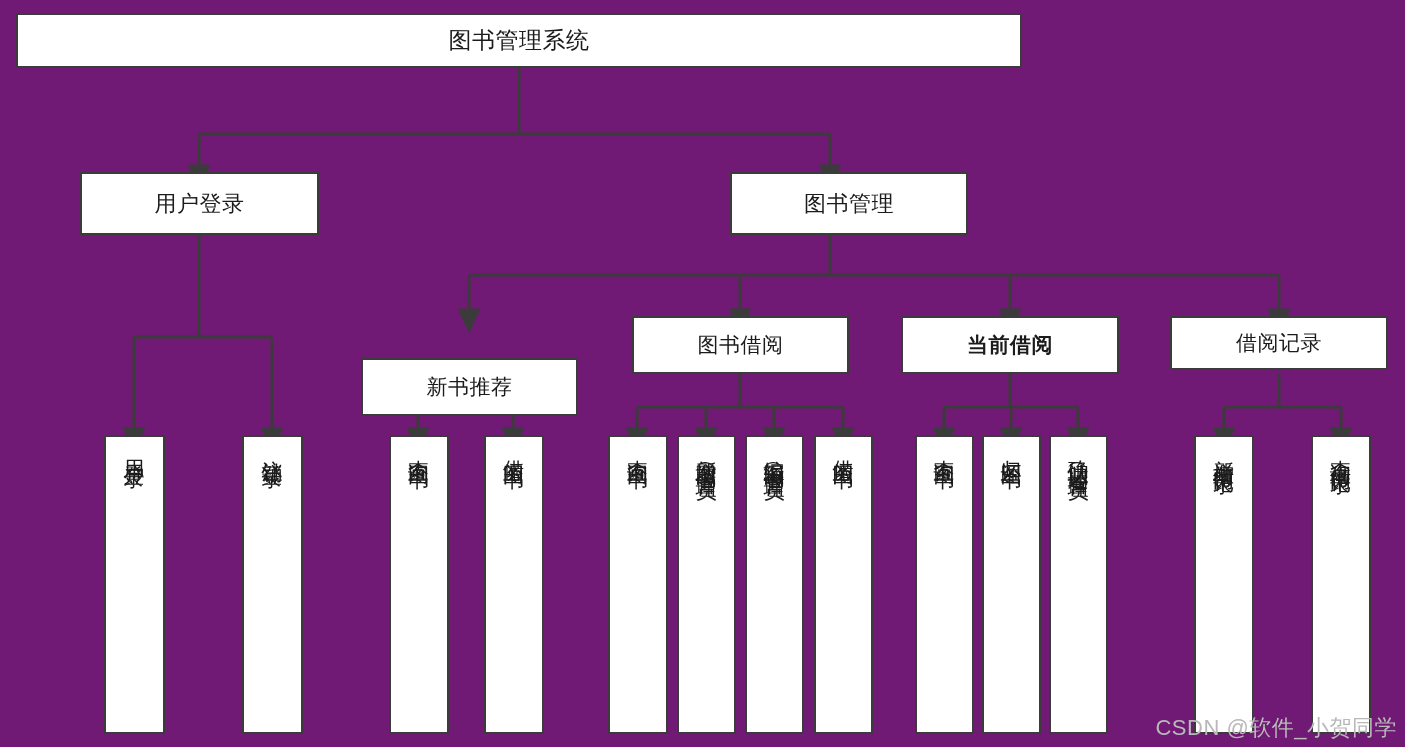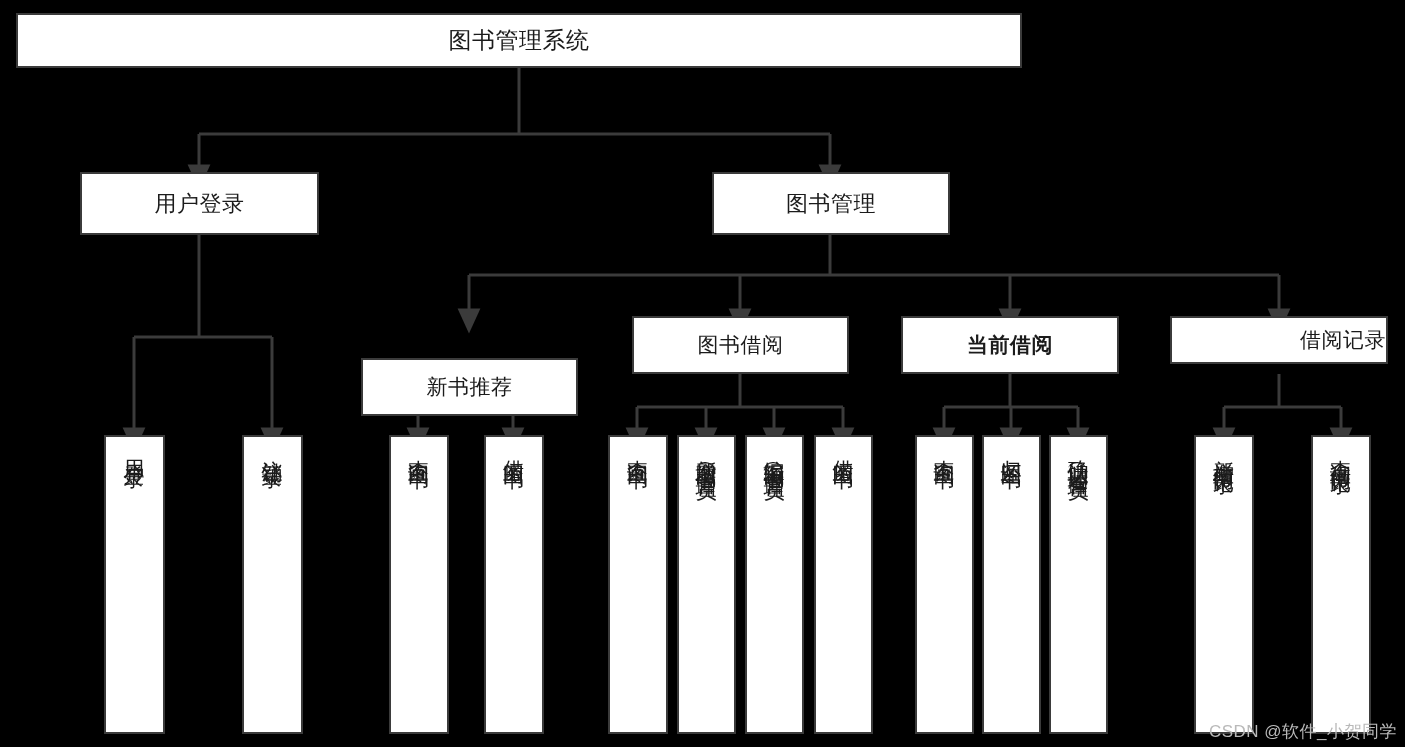--- a/index.html
+++ b/index.html
@@ -4,21 +4,21 @@
 <style>
   html, body {
     margin: 0;
     padding: 0;
     background: #ffffff;
   }
   #canvas {
     position: relative;
     width: 1405px;
     height: 747px;
-    background: #000000;
+    background: #701a75;
     font-family: "Liberation Sans", "DejaVu Sans", sans-serif;
     overflow: hidden;
   }
   svg.wires {
     position: absolute;
     left: 0; top: 0;
     width: 1405px;
     height: 747px;
     pointer-events: none;
   }
@@ -57,21 +57,21 @@
     letter-spacing: 3px;
     line-height: 1.0;
     white-space: nowrap;
     display: block;
     margin: 0 auto;
   }
   .watermark {
     position: absolute;
     right: 8px;
     bottom: 4px;
-    font-size: 17px;
+    font-size: 22px;
     color: #b9b9b9;
     letter-spacing: 0.5px;
     z-index: 5;
     white-space: nowrap;
   }
 </style>
 </head>
 <body>
 
 <div id="canvas">
@@ -128,37 +128,37 @@
   </svg>
 
   <div class="node root" style="left:16px; top:13px; width:1006px; height:55px;">
     <span class="lbl">图书管理系统</span>
   </div>
 
   <div class="node lvl1" style="left:80px; top:172px; width:239px; height:63px;">
     <span class="lbl">用户登录</span>
   </div>
 
-  <div class="node lvl1" style="left:712px; top:172px; width:238px; height:63px;">
+  <div class="node lvl1" style="left:730px; top:172px; width:238px; height:63px;">
     <span class="lbl">图书管理</span>
   </div>
 
   <div class="node lvl2" style="left:361px; top:316px; width:217px; height:58px;margin-top:42px;">
     <span class="lbl">新书推荐</span>
   </div>
 
   <div class="node lvl2" style="left:632px; top:316px; width:217px; height:58px;">
     <span class="lbl">图书借阅</span>
   </div>
 
   <div class="node lvl2" style="left:901px; top:316px; width:218px; height:58px;font-weight:bold;">
     <span class="lbl">当前借阅</span>
   </div>
 
-  <div class="node lvl2" style="left:1170px; top:316px; width:218px; height:48px;justify-content:flex-end;">
+  <div class="node lvl2" style="left:1170px; top:316px; width:218px; height:54px;">
     <span class="lbl">借阅记录</span>
   </div>
 
   <div class="node leaf" style="left:104px; top:435px; width:61px; height:299px;">
     <span class="lbl">用户登录</span>
   </div>
 
   <div class="node leaf" style="left:242px; top:435px; width:61px; height:299px;">
     <span class="lbl">注销登录</span>
   </div>

